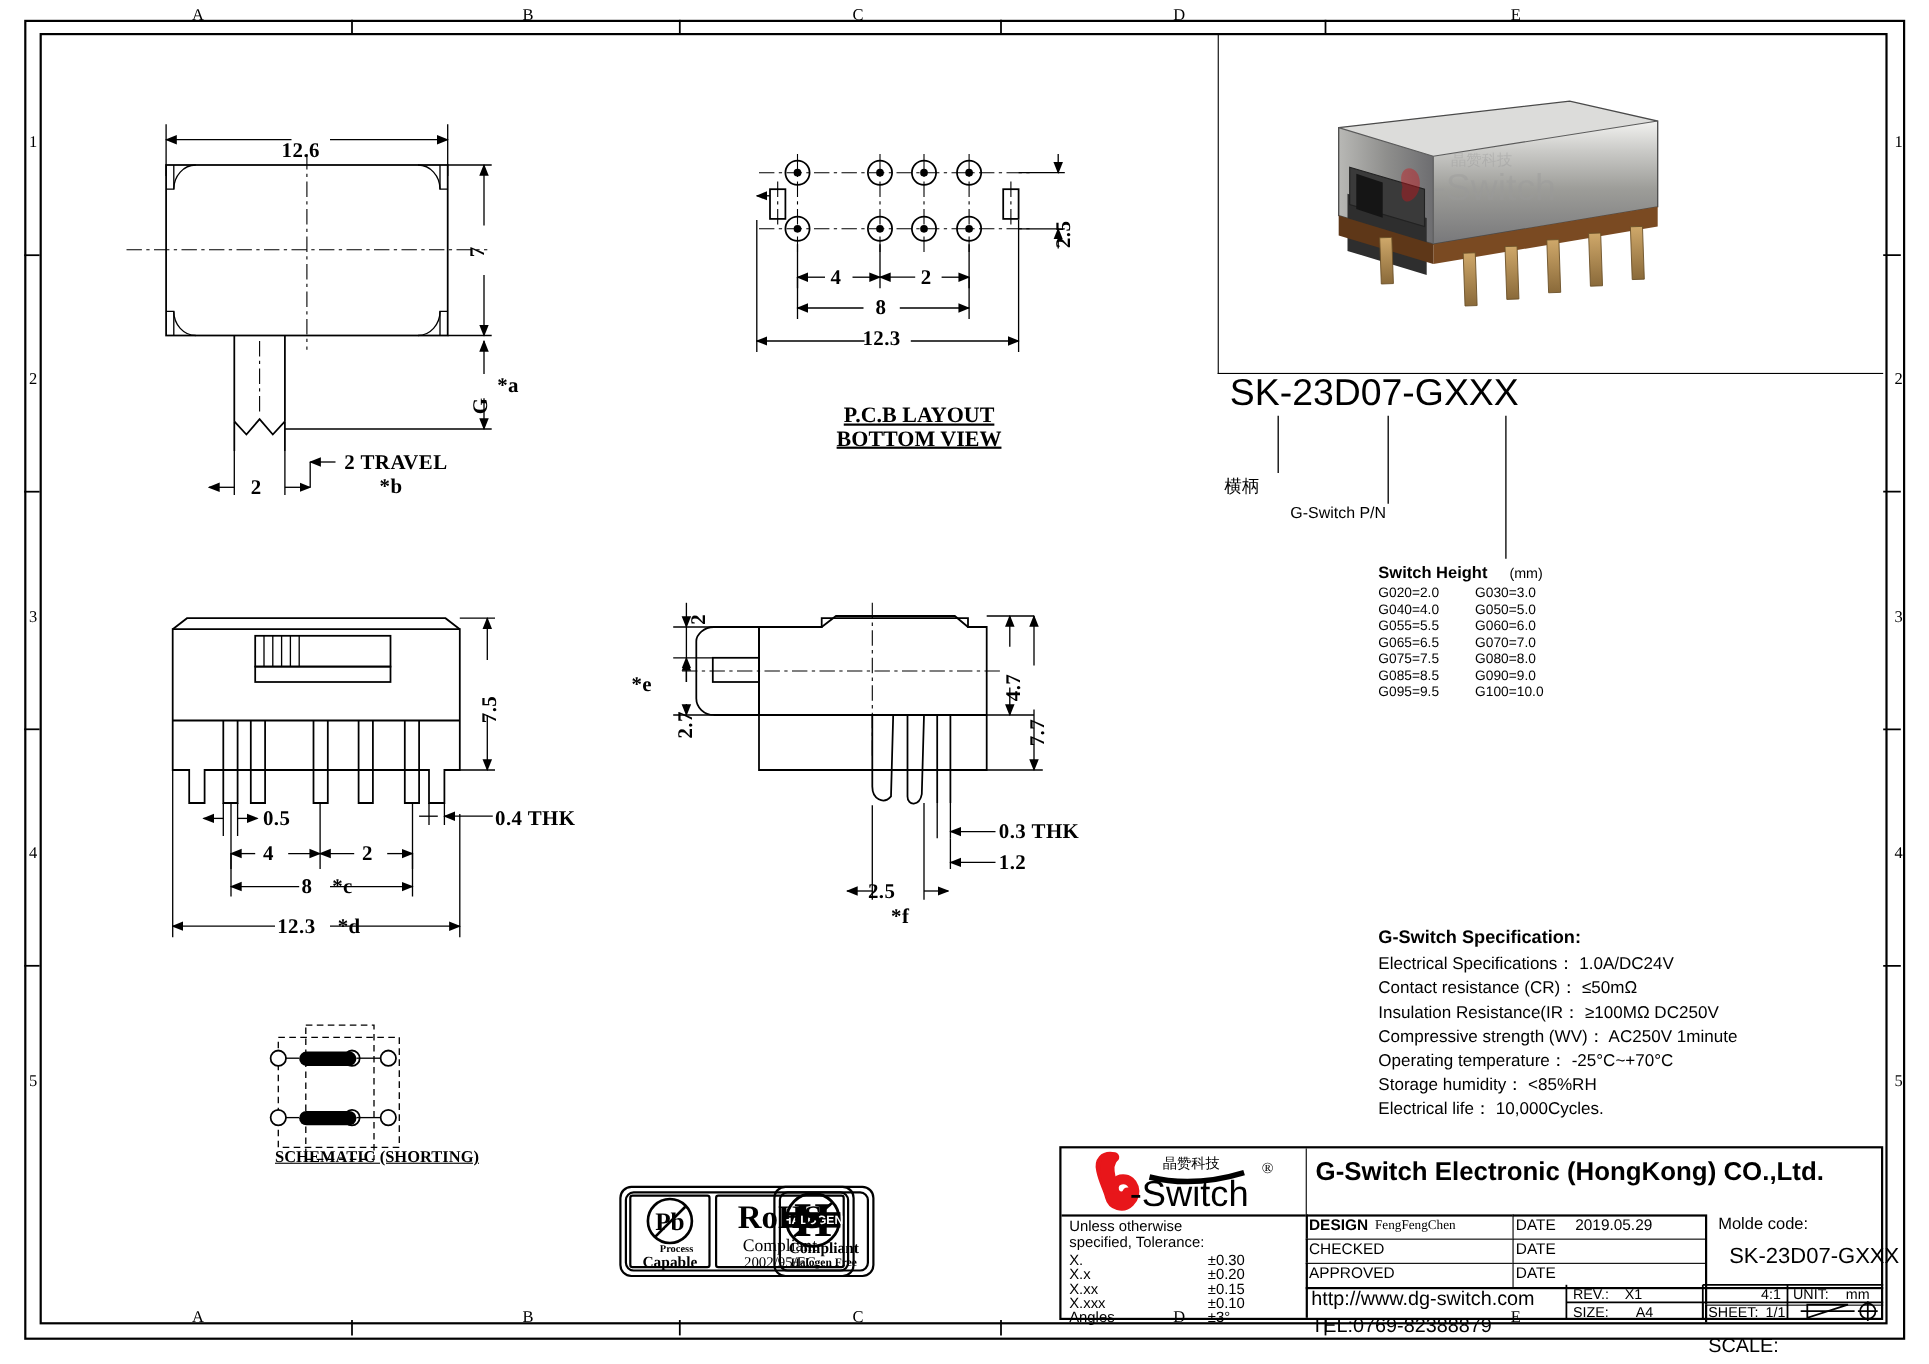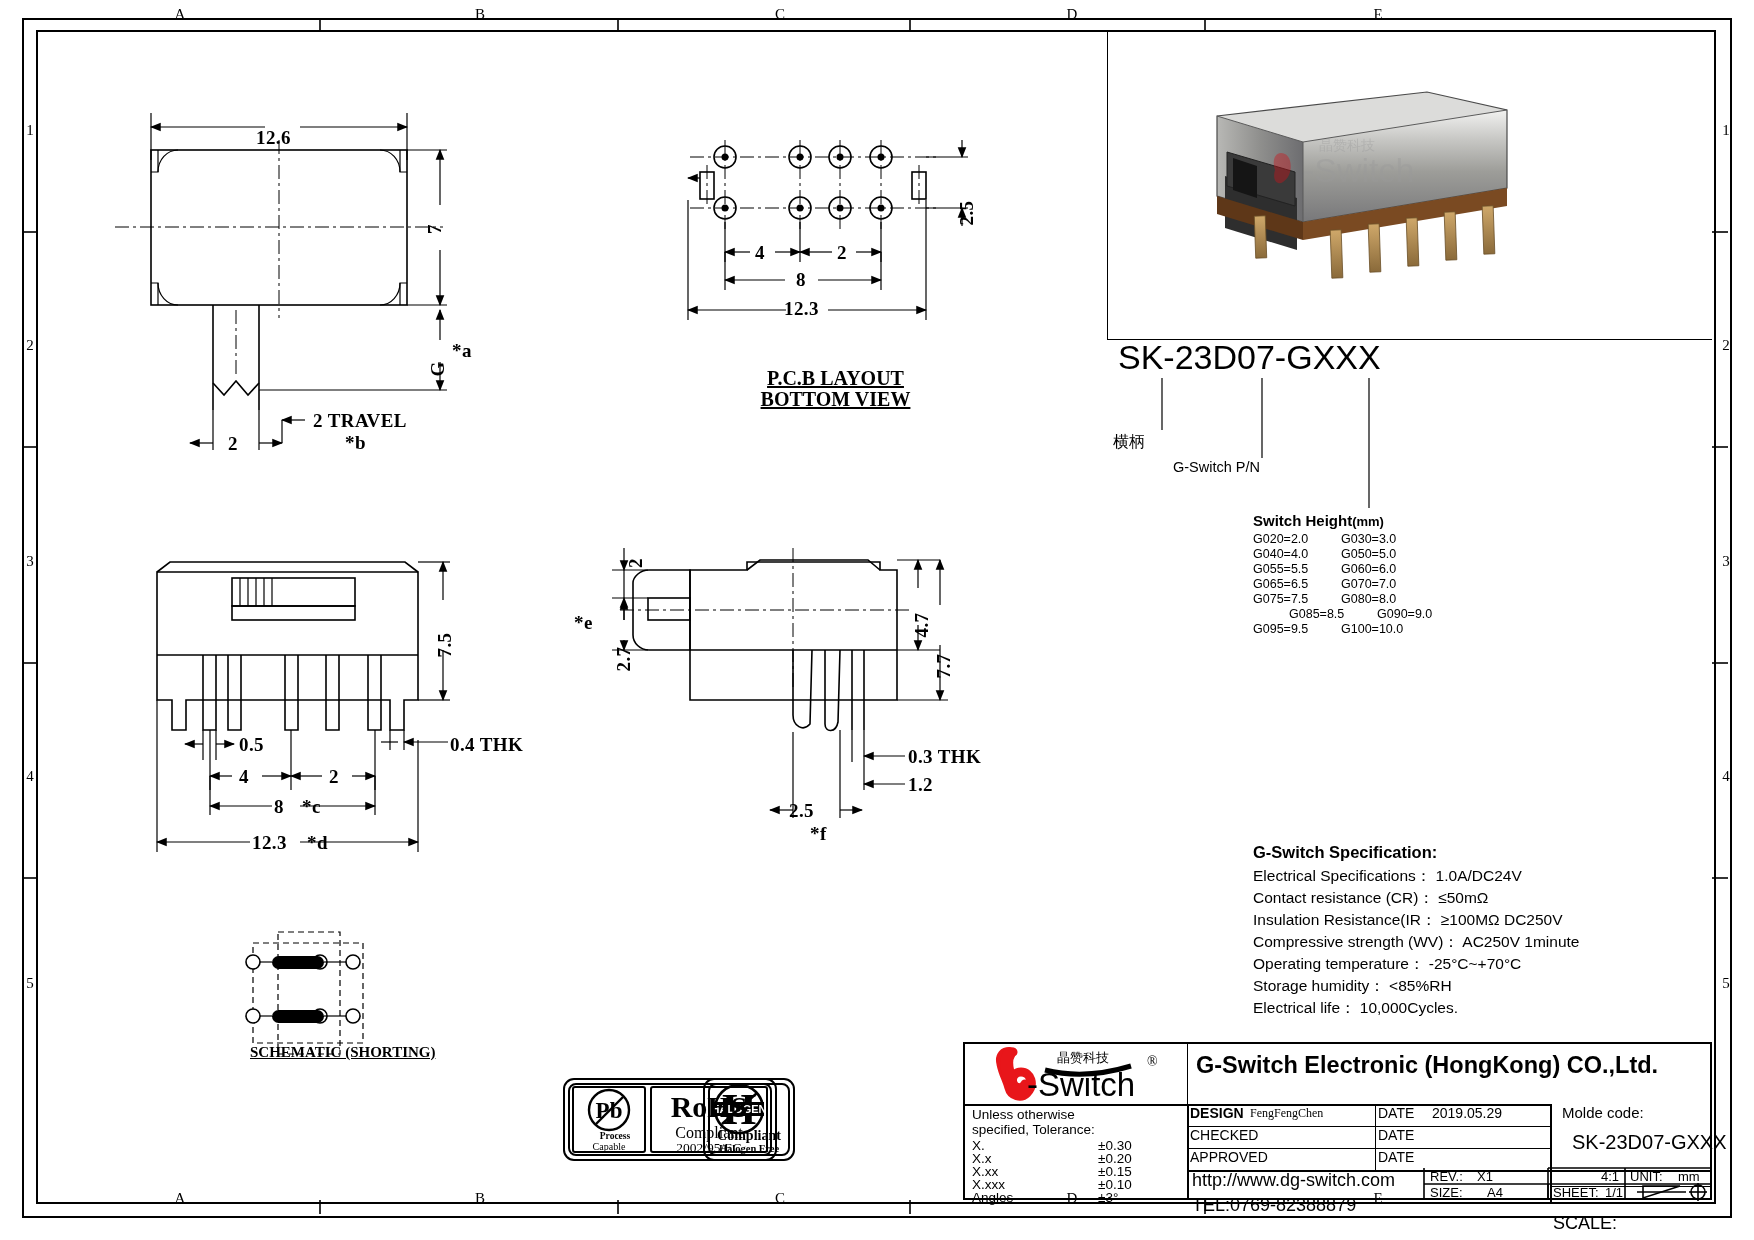--- a/index.html
+++ b/index.html
@@ -455,28 +455,28 @@
   <svg width="1754" height="1240" style="pointer-events:none;">
     <line class="ln thin" x1="1162" y1="378" x2="1162" y2="430"></line>
     <line class="ln thin" x1="1262" y1="378" x2="1262" y2="458"></line>
     <line class="ln thin" x1="1369" y1="378" x2="1369" y2="508"></line>
   </svg>
 
   <div class="callout-cn" style="left:1113px;top:432px;">横柄</div>
   <div class="callout" style="left:1173px;top:459px;">G-Switch P/N</div>
 
   <div class="sh-title" style="left:1253px;top:512px;">
-    <span>Switch Height</span><span style="font-weight:bold;font-size:13px;">(mm)</span>
+    <span>Switch Height</span><span style="font-weight:normal;font-size:13px;padding-left:20px;">(mm)</span>
   </div>
   <div class="sh-row" style="left:1253px;top:532px;"><span style="display:inline-block;width:88px;">G020=2.0</span><span>G030=3.0</span></div>
   <div class="sh-row" style="left:1253px;top:547px;"><span style="display:inline-block;width:88px;">G040=4.0</span><span>G050=5.0</span></div>
   <div class="sh-row" style="left:1253px;top:562px;"><span style="display:inline-block;width:88px;">G055=5.5</span><span>G060=6.0</span></div>
   <div class="sh-row" style="left:1253px;top:577px;"><span style="display:inline-block;width:88px;">G065=6.5</span><span>G070=7.0</span></div>
   <div class="sh-row" style="left:1253px;top:592px;"><span style="display:inline-block;width:88px;">G075=7.5</span><span>G080=8.0</span></div>
-  <div class="sh-row" style="left:1253px;top:607px;margin-left:36px;"><span style="display:inline-block;width:88px;">G085=8.5</span><span>G090=9.0</span></div>
+  <div class="sh-row" style="left:1253px;top:607px;"><span style="display:inline-block;width:88px;">G085=8.5</span><span>G090=9.0</span></div>
   <div class="sh-row" style="left:1253px;top:622px;"><span style="display:inline-block;width:88px;">G095=9.5</span><span>G100=10.0</span></div>
 
   <div class="spec-title" style="left:1253px;top:843px;">G-Switch Specification:</div>
   <div class="spec-row" style="left:1253px;top:866px;">Electrical Specifications： 1.0A/DC24V</div>
   <div class="spec-row" style="left:1253px;top:888px;">Contact resistance (CR)： ≤50mΩ</div>
   <div class="spec-row" style="left:1253px;top:910px;">Insulation Resistance(IR： ≥100MΩ  DC250V</div>
   <div class="spec-row" style="left:1253px;top:932px;">Compressive strength (WV)： AC250V 1minute</div>
   <div class="spec-row" style="left:1253px;top:954px;">Operating temperature： -25°C~+70°C</div>
   <div class="spec-row" style="left:1253px;top:976px;">Storage humidity： &lt;85%RH</div>
   <div class="spec-row" style="left:1253px;top:998px;">Electrical life： 10,000Cycles.</div>
@@ -492,21 +492,21 @@
     <text x="609" y="1118" text-anchor="middle" font-family="Liberation Serif, serif" font-size="23" font-weight="bold" fill="#000">Pb</text>
 
     <circle cx="739" cy="1109" r="24" fill="none" stroke="#000" stroke-width="2.6"></circle>
     <text x="739" y="1124" text-anchor="middle" font-family="Liberation Serif, serif" font-size="44" font-weight="bold" fill="#000">H</text>
     <rect x="714" y="1102" width="50" height="14" fill="#000"></rect>
     <text x="739" y="1113" text-anchor="middle" font-family="Liberation Sans, sans-serif" font-size="11" font-weight="bold" fill="#fff">HALOGEN</text>
     <line x1="722" y1="1124" x2="757" y2="1093" stroke="#000" stroke-width="2.4"></line>
   </svg>
 
   <div class="certtxt" style="left:572px;top:1131px;width:86px;font-size:9.5px;font-weight:bold;">Process</div>
-  <div class="certtxt" style="left:572px;top:1141px;width:74px;font-size:10px;font-weight:normal;">Capable</div>
+  <div class="certtxt" style="left:572px;top:1141px;width:74px;font-size:14px;font-weight:bold;">Capable</div>
   <div class="certtxt" style="left:650px;top:1090px;width:118px;font-size:30px;font-weight:bold;">RoHS</div>
   <div class="certtxt" style="left:650px;top:1124px;width:118px;font-size:16px;">Compliant</div>
   <div class="certtxt" style="left:650px;top:1140px;width:118px;font-size:13.5px;">2002/95/EC</div>
 
   <div class="cert" style="left:703px;top:1078px;width:92px;height:83px;border:2.6px solid #000;border-radius:11px;"></div>
   <div class="cert" style="left:708px;top:1083px;width:82px;height:73px;border:2px solid #000;border-radius:8px;"></div>
   <div class="certtxt" style="left:708px;top:1128px;width:82px;font-size:14px;font-weight:bold;">Compliant</div>
   <div class="certtxt" style="left:708px;top:1143px;width:82px;font-size:10.5px;font-weight:bold;">Halogen Free</div>
 
   <div class="tb">

